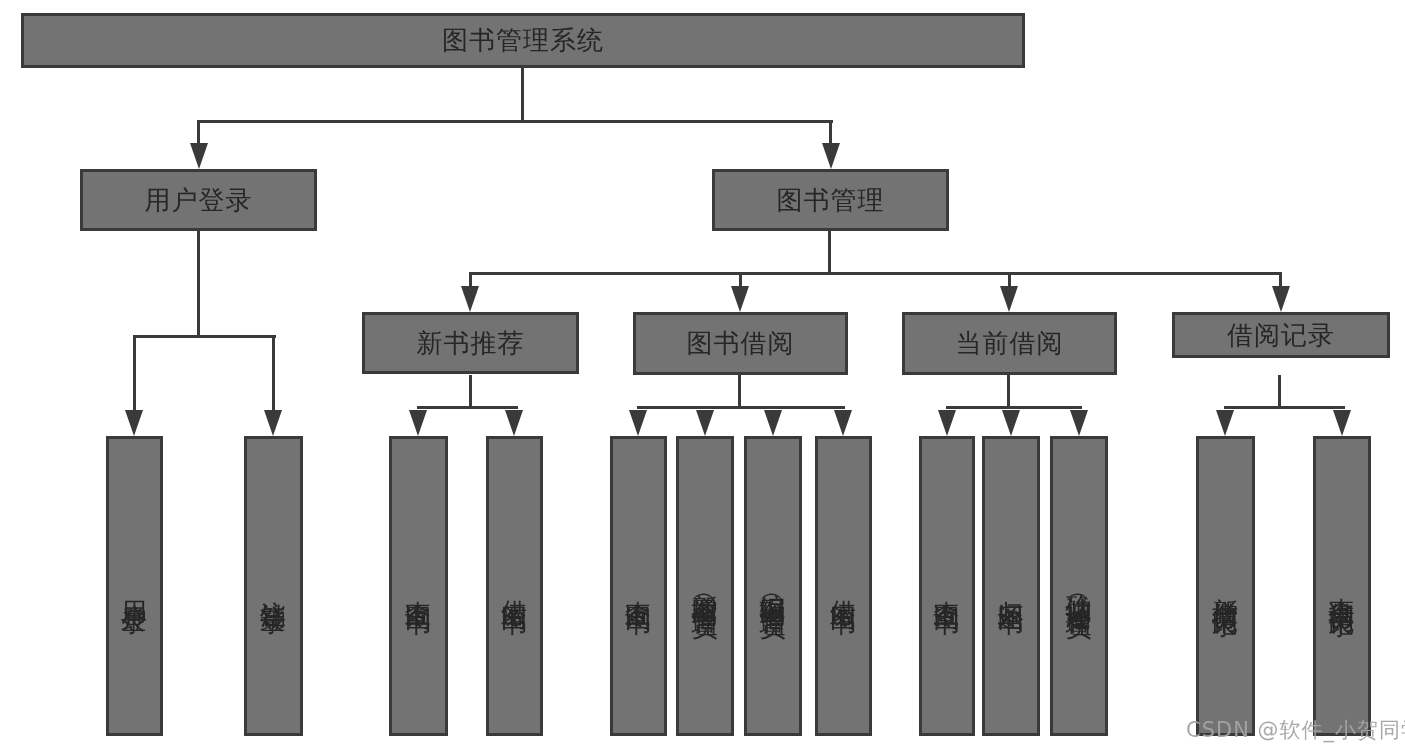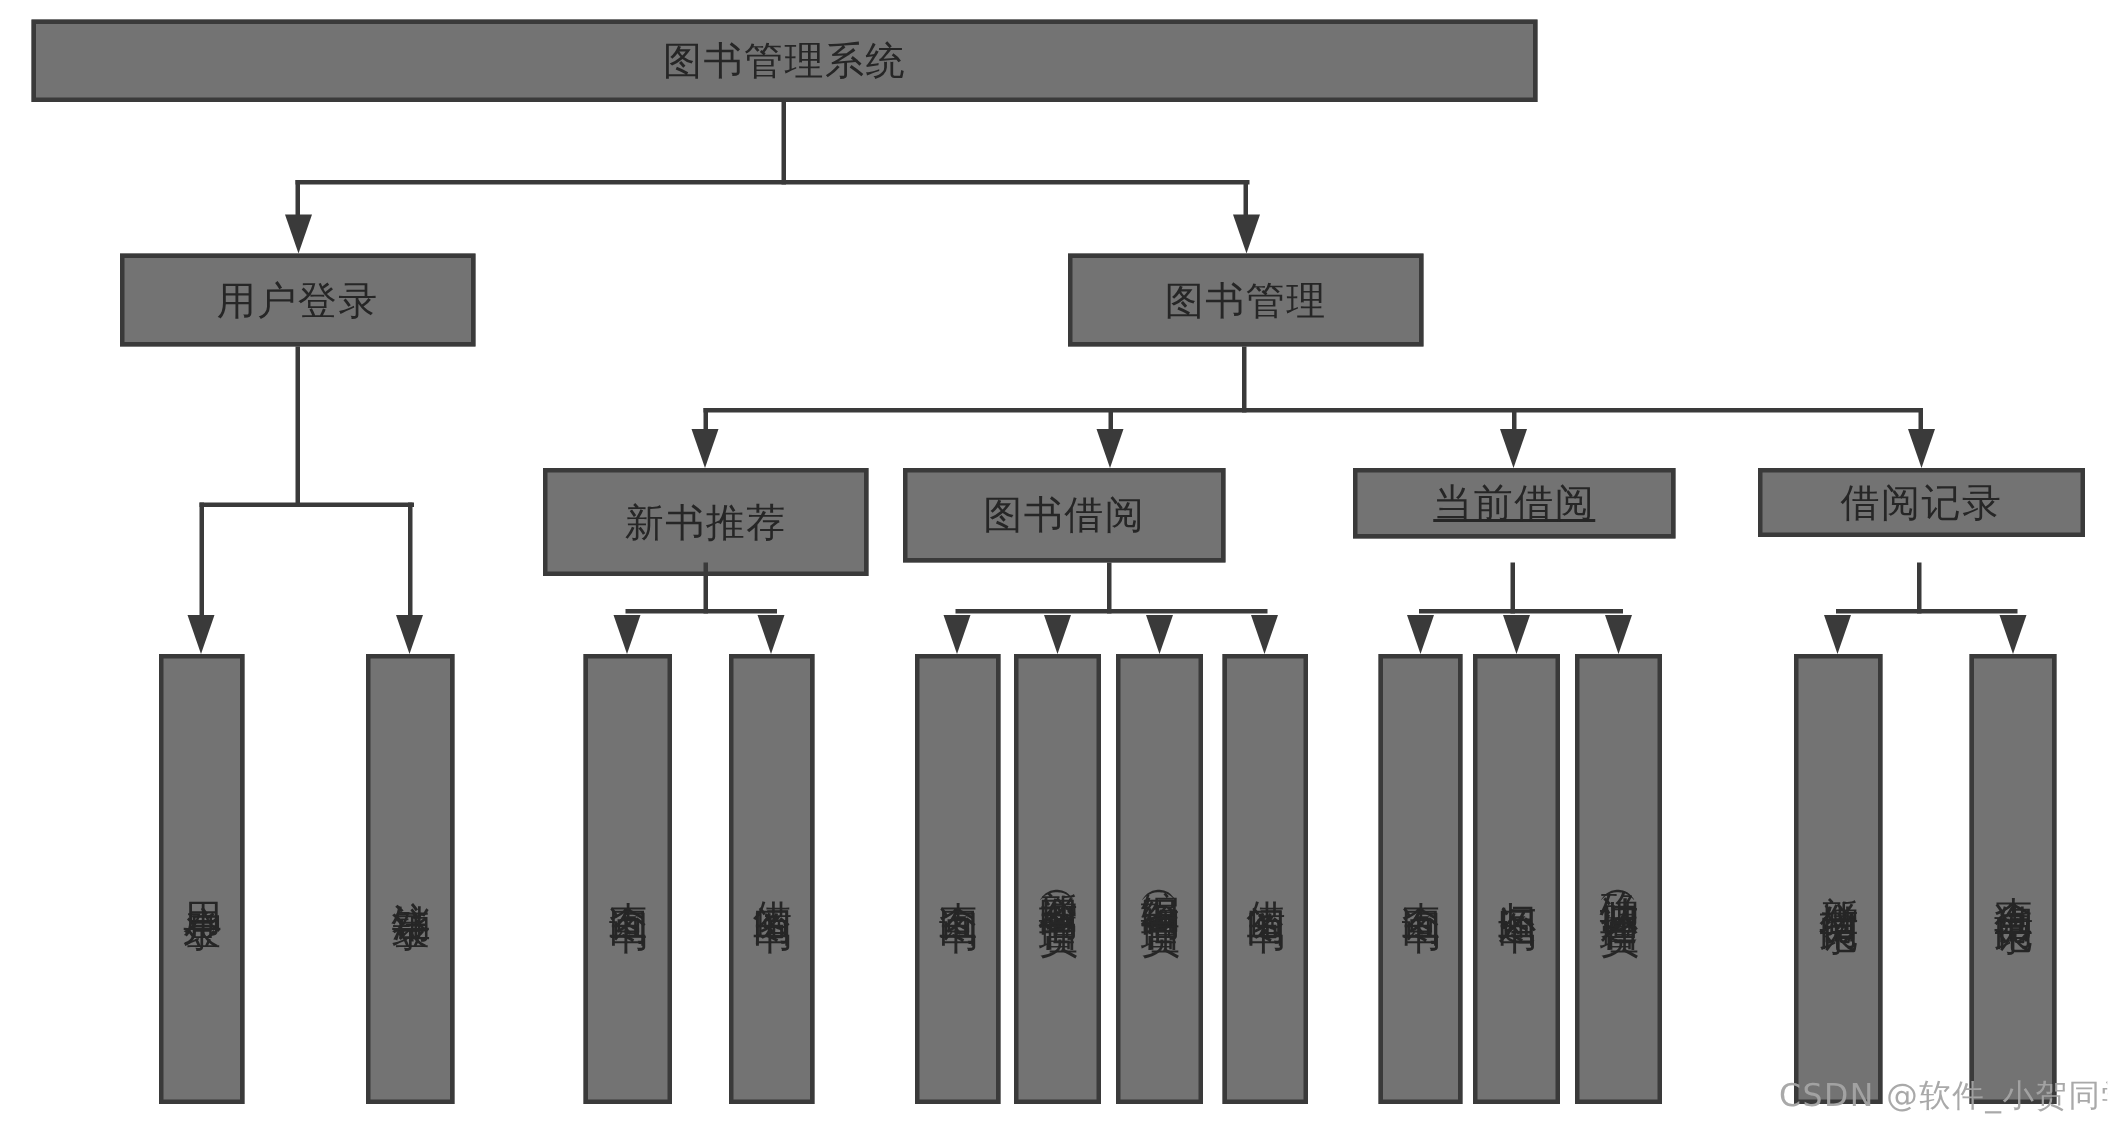--- a/index.html
+++ b/index.html
@@ -34,23 +34,23 @@
 </head>
 <body>
 
 <div id="canvas">
 
   <div class="box hbox" style="left:21px; top:13px; width:1004px; height:55px;">图书管理系统</div>
 
   <div class="box hbox" style="left:80px; top:169px; width:237px; height:62px;">用户登录</div>
   <div class="box hbox" style="left:712px; top:169px; width:237px; height:62px;">图书管理</div>
 
-  <div class="box hbox" style="left:362px; top:312px; width:217px; height:72px;">新书推荐</div>
-  <div class="box hbox" style="left:602px; top:312px; width:215px; height:63px;">图书借阅</div>
-  <div class="box hbox" style="left:902px; top:312px; width:215px; height:47px;text-decoration:underline;">当前借阅</div>
+  <div class="box hbox" style="left:362px; top:312px; width:217px; height:62px;">新书推荐</div>
+  <div class="box hbox" style="left:633px; top:312px; width:215px; height:63px;">图书借阅</div>
+  <div class="box hbox" style="left:902px; top:312px; width:215px; height:63px;">当前借阅</div>
   <div class="box hbox" style="left:1172px; top:312px; width:218px; height:46px;">借阅记录</div>
 
   <div class="box vbox" style="left:106px; top:436px; width:57px; height:300px;">用户登录</div>
   <div class="box vbox" style="left:244px; top:436px; width:59px; height:300px;">注销登录</div>
   <div class="box vbox" style="left:389px; top:436px; width:59px; height:300px;">查询图书</div>
   <div class="box vbox" style="left:486px; top:436px; width:57px; height:300px;">借阅图书</div>
   <div class="box vbox" style="left:610px; top:436px; width:57px; height:300px;">查询图书</div>
   <div class="box vbox" style="left:676px; top:436px; width:58px; height:300px;">新增图书（管理员）</div>
   <div class="box vbox" style="left:744px; top:436px; width:58px; height:300px;">编辑图书（管理员）</div>
   <div class="box vbox" style="left:815px; top:436px; width:57px; height:300px;">借阅图书</div>

